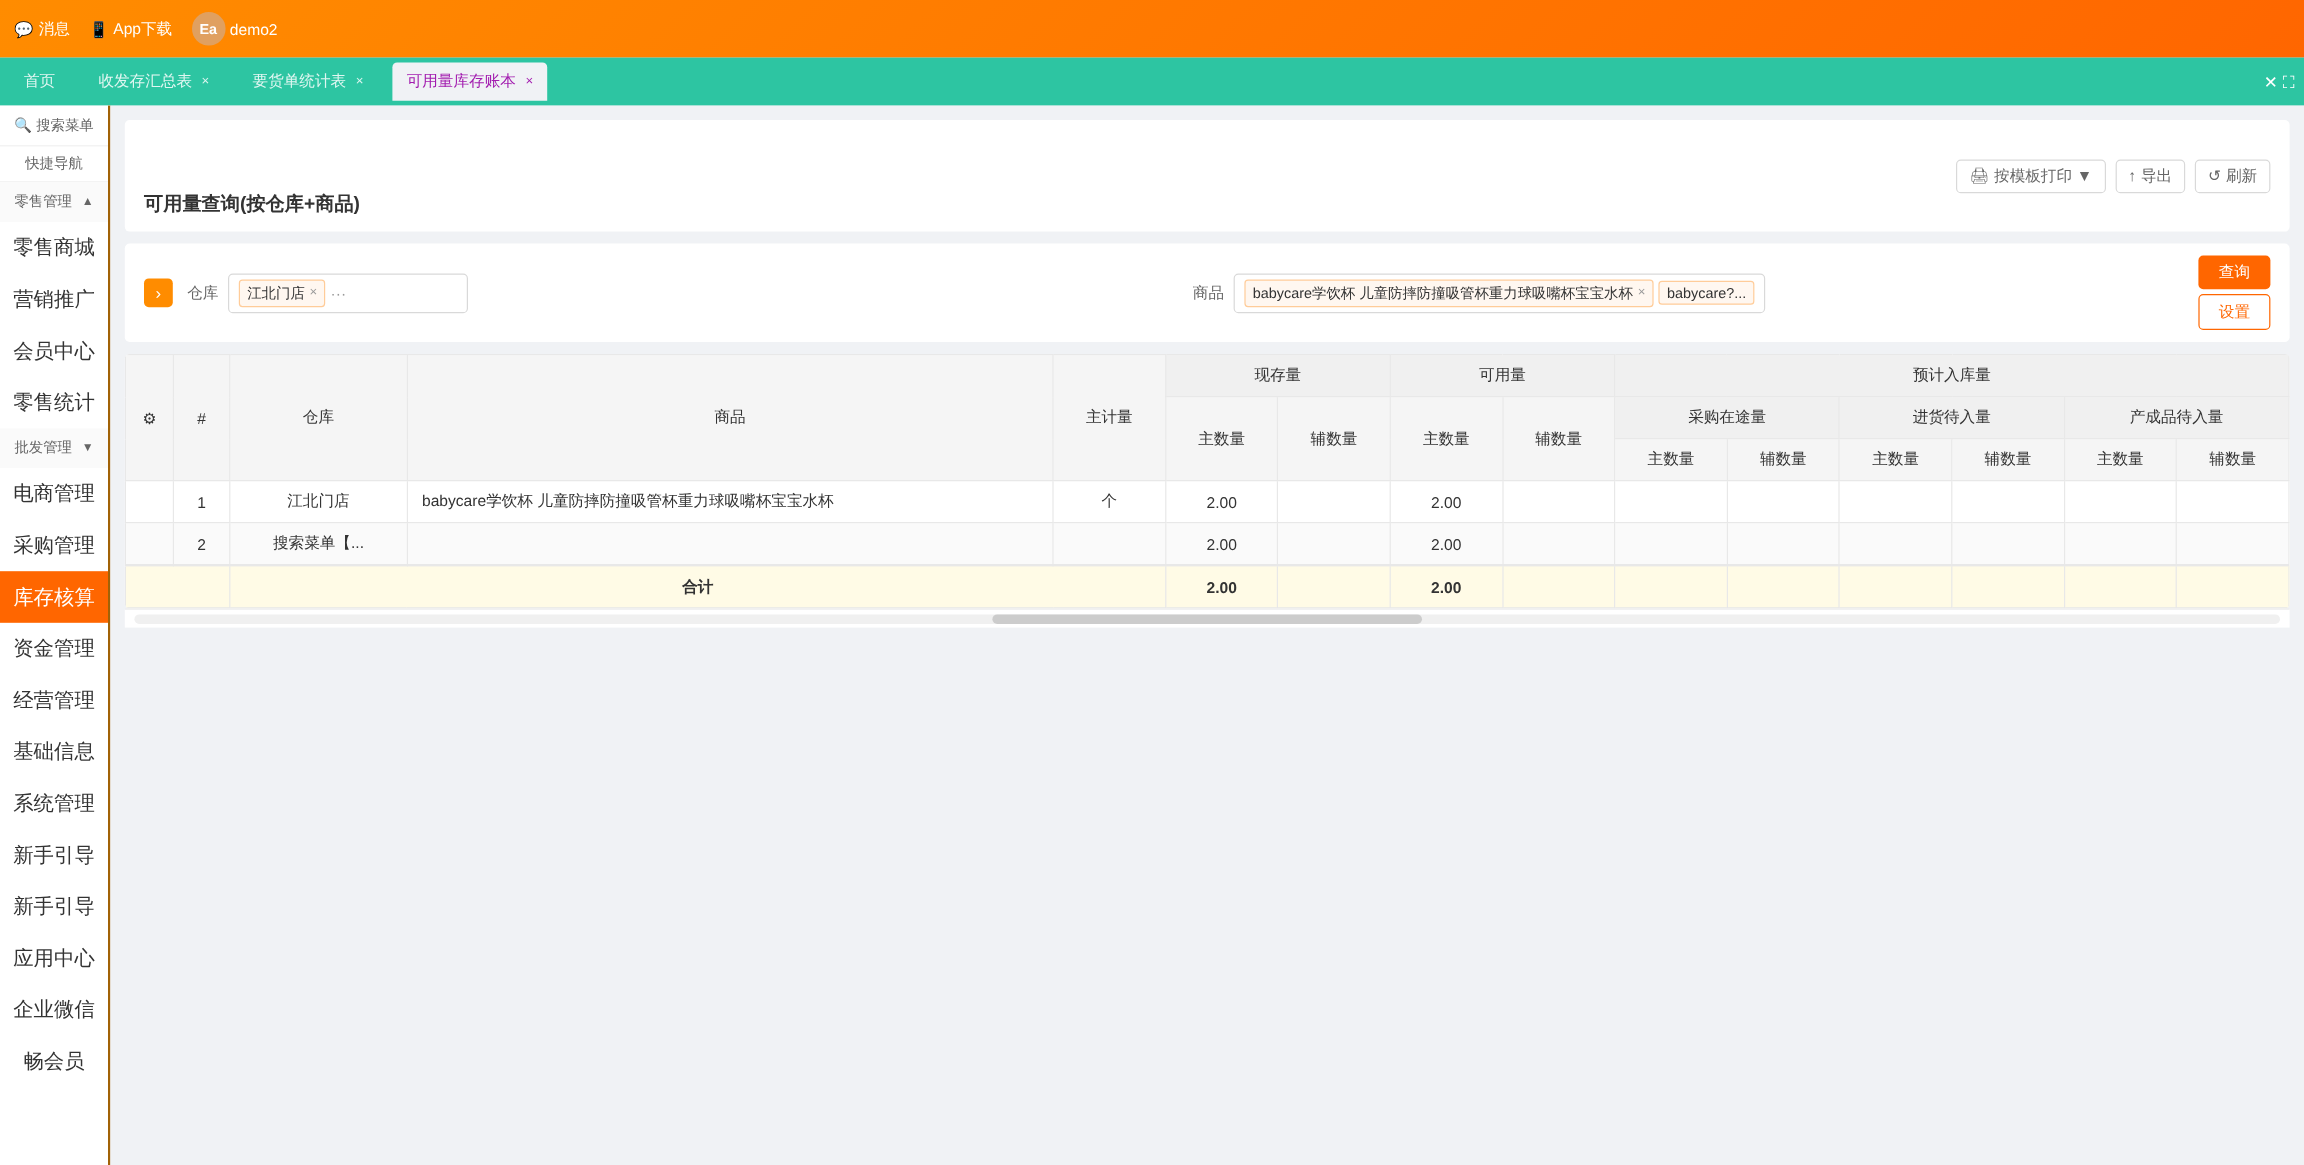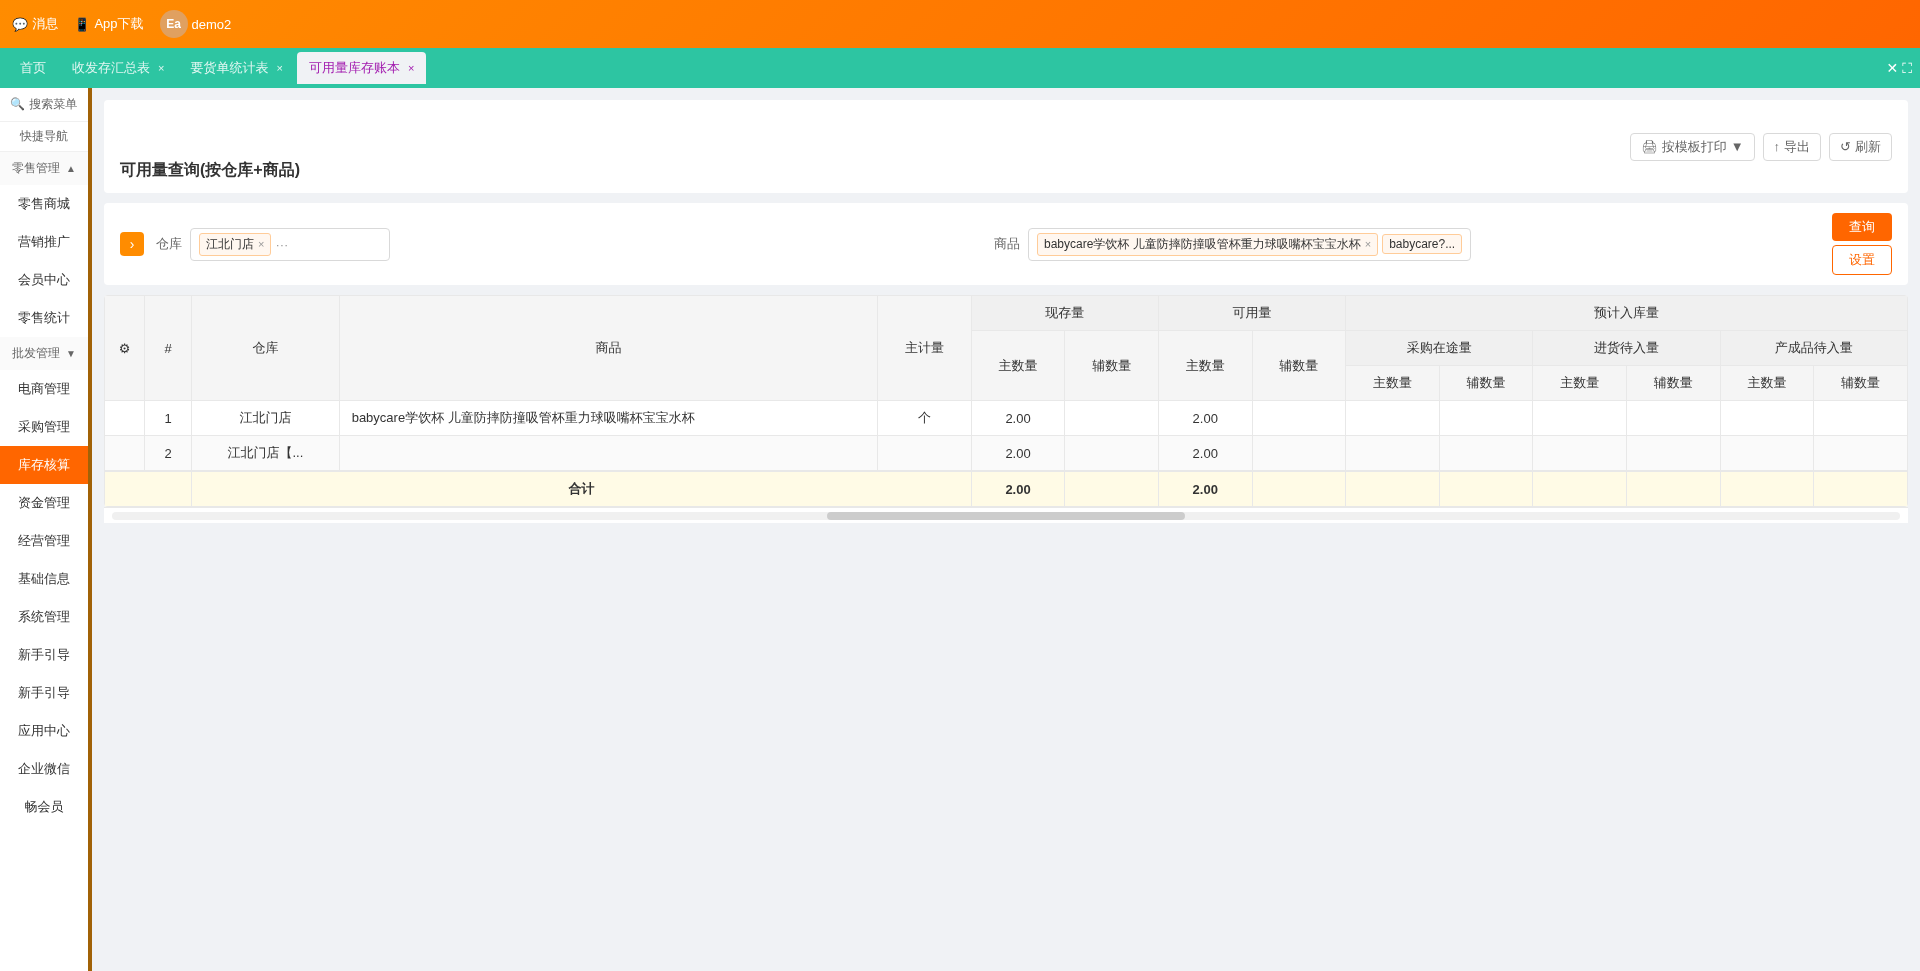--- a/index.html
+++ b/index.html
@@ -31,21 +31,21 @@
     .top-bar-right .action-item { display: flex; align-items: center; gap: 4px; cursor: pointer; }
     .avatar { width: 28px; height: 28px; border-radius: 50%; background: #e0a060; display: flex; align-items: center; justify-content: center; color: white; font-size: 12px; font-weight: bold; }
 
     
     .nav-tabs {
       background: #2dc5a2;
       height: 40px;
       display: flex;
       align-items: center;
       padding: 0 8px;
-      gap: 2px;
+      gap: 12px;
     }
     .nav-tab {
       height: 32px;
       padding: 0 12px;
       display: flex;
       align-items: center;
       gap: 6px;
       border-radius: 4px 4px 0 0;
       cursor: pointer;
       font-size: 13px;
@@ -60,21 +60,21 @@
     .nav-tab-spacer { flex: 1; }
     .nav-tab-controls { display: flex; gap: 4px; color: white; font-size: 16px; cursor: pointer; }
 
     
     .main-layout { display: flex; height: calc(971px - 48px - 40px); }
 
     
     .sidebar {
       width: 92px;
       background: white;
-      border-right: 4px solid #a16207;
+      border-right: 2px solid #a16207;
       display: flex;
       flex-direction: column;
       overflow-y: auto;
     }
     .sidebar-search {
       padding: 8px;
       font-size: 12px;
       color: #666;
       cursor: pointer;
       border-bottom: 1px solid #f0f0f0;
@@ -83,21 +83,21 @@
     .sidebar-nav {
       padding: 6px;
       font-size: 12px;
       color: #666;
       cursor: pointer;
       border-bottom: 1px solid #f0f0f0;
       text-align: center;
     }
     .sidebar-item {
       padding: 10px 8px;
-      font-size: 13px;
+      font-size: 17px;
       color: #333;
       cursor: pointer;
       text-align: center;
       display: flex;
       align-items: center;
       justify-content: center;
       gap: 4px;
     }
     .sidebar-item.active { background: #ff6600; color: white; }
     .sidebar-item.section-header {
@@ -489,21 +489,21 @@
       <td></td>
       <td></td>
       <td></td>
       <td></td>
       <td></td>
       <td></td>
     </tr>
             <tr>
       <td></td>
       <td>2</td>
-      <td>江北门店【...</td>
+      <td>搜索菜单【...</td>
       <td style="text-align:left;"></td>
       <td></td>
       <td>2.00</td>
       <td></td>
       <td>2.00</td>
       <td></td>
       <td></td>
       <td></td>
       <td></td>
       <td></td>

